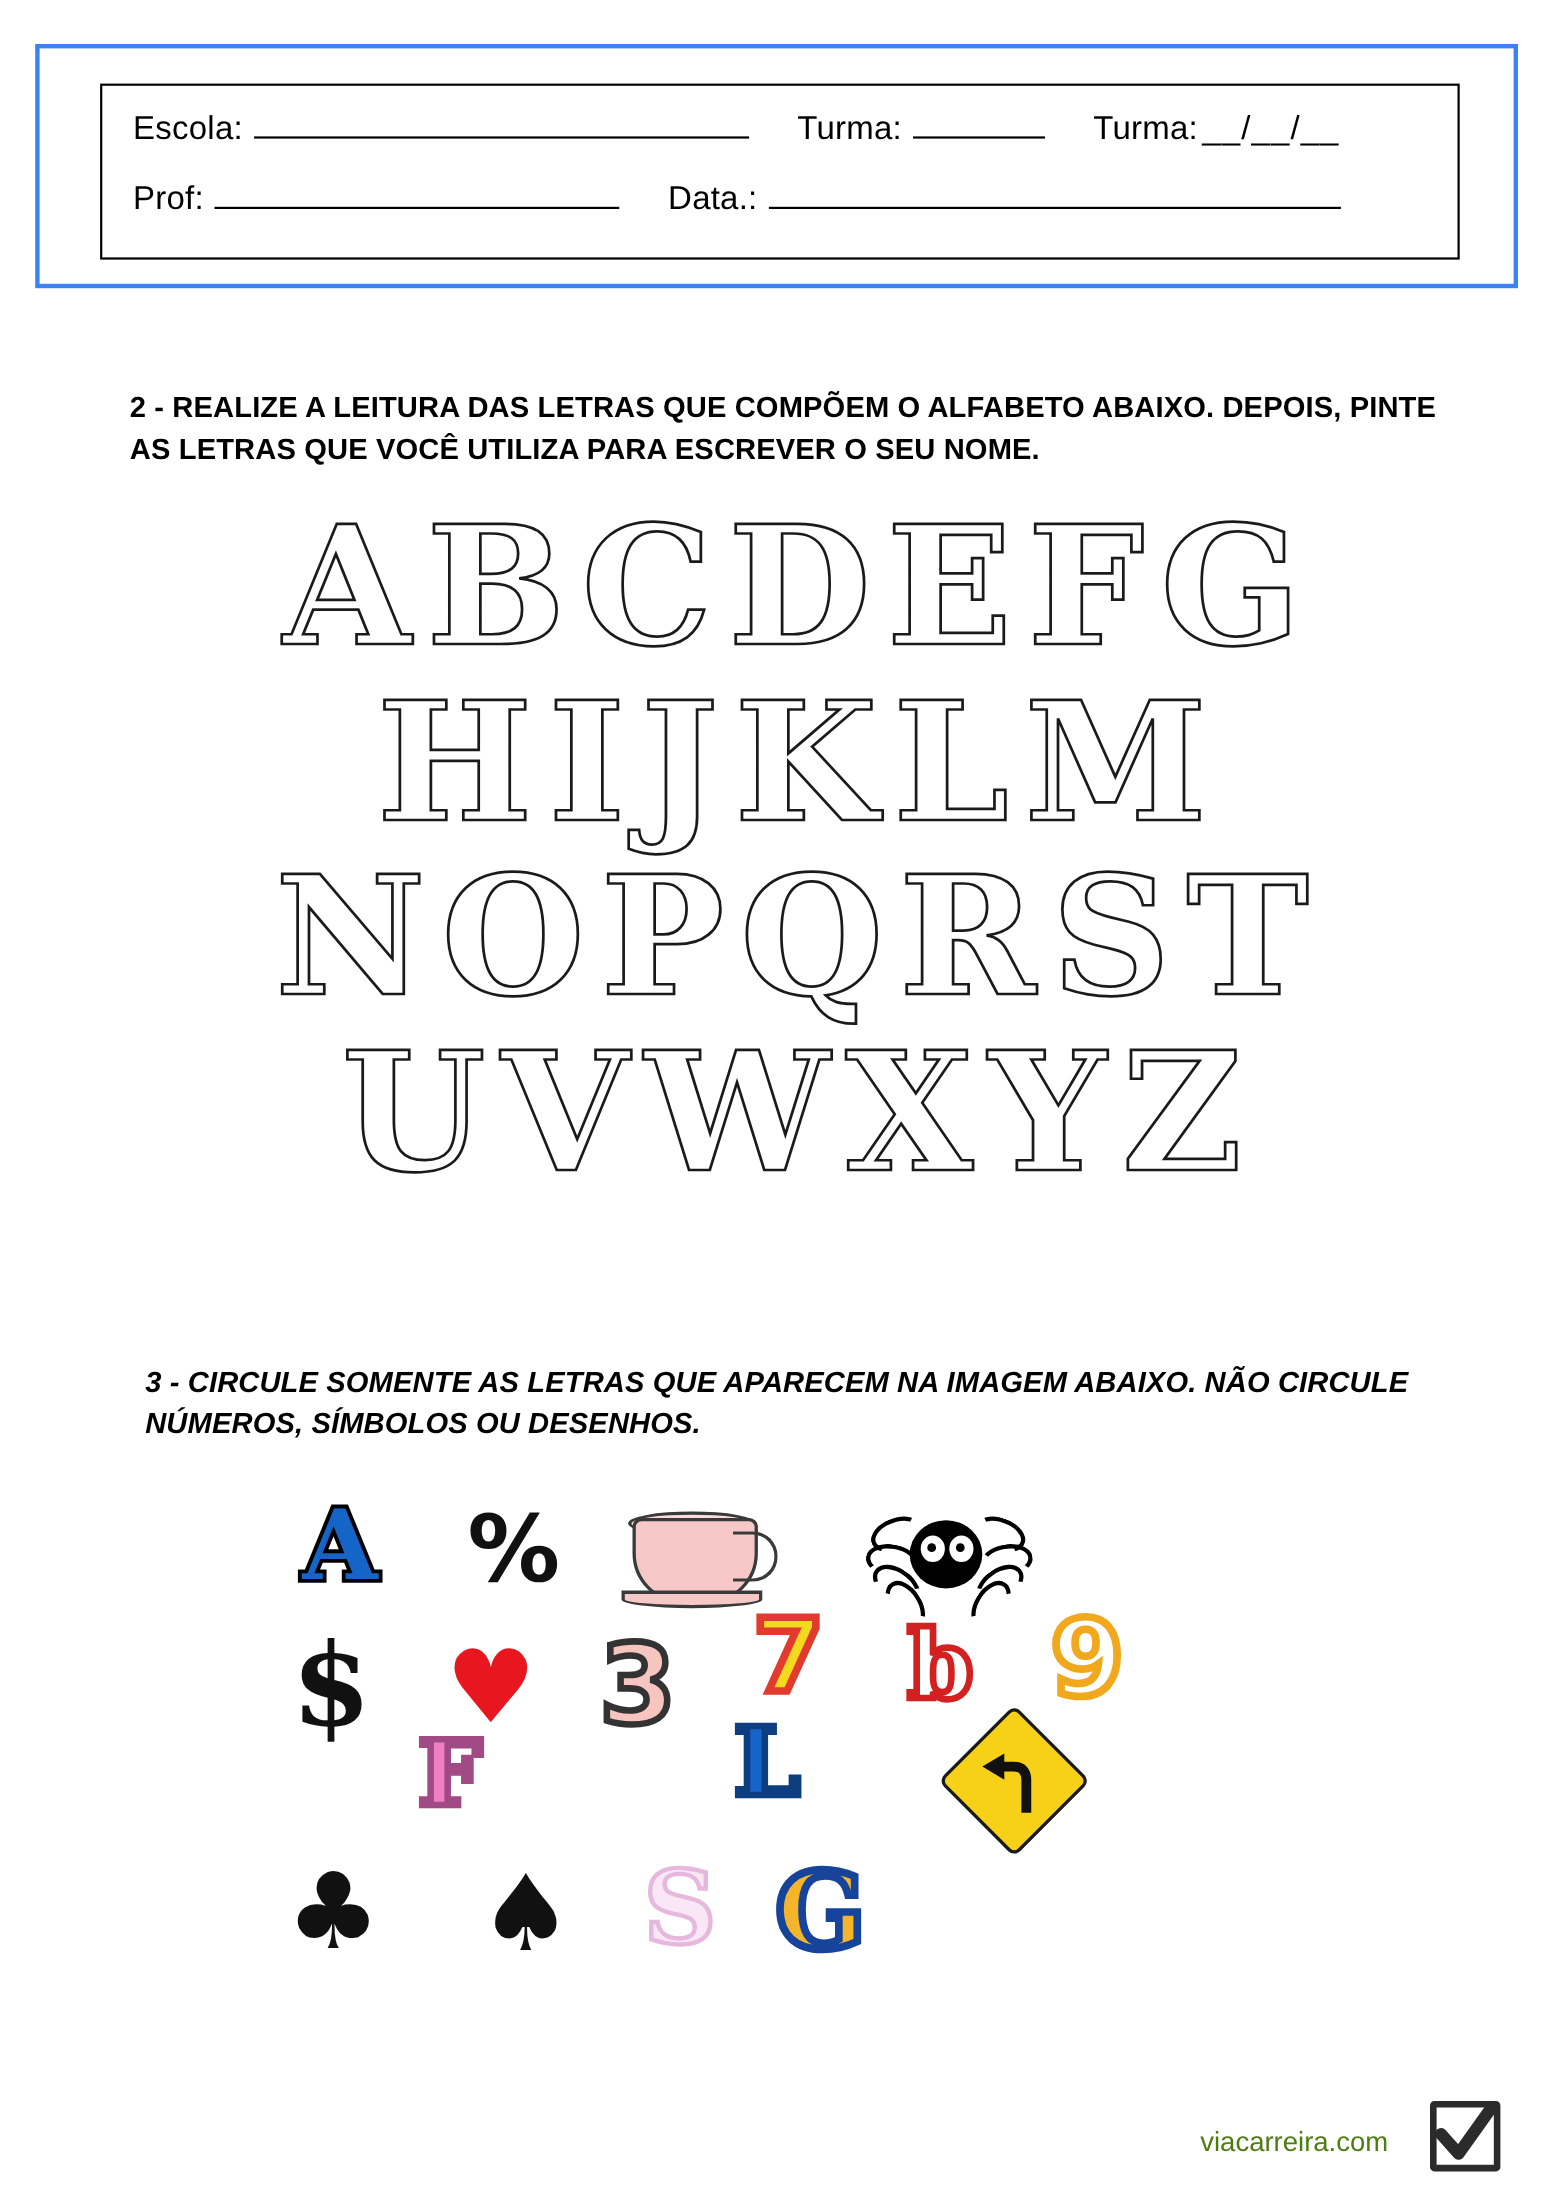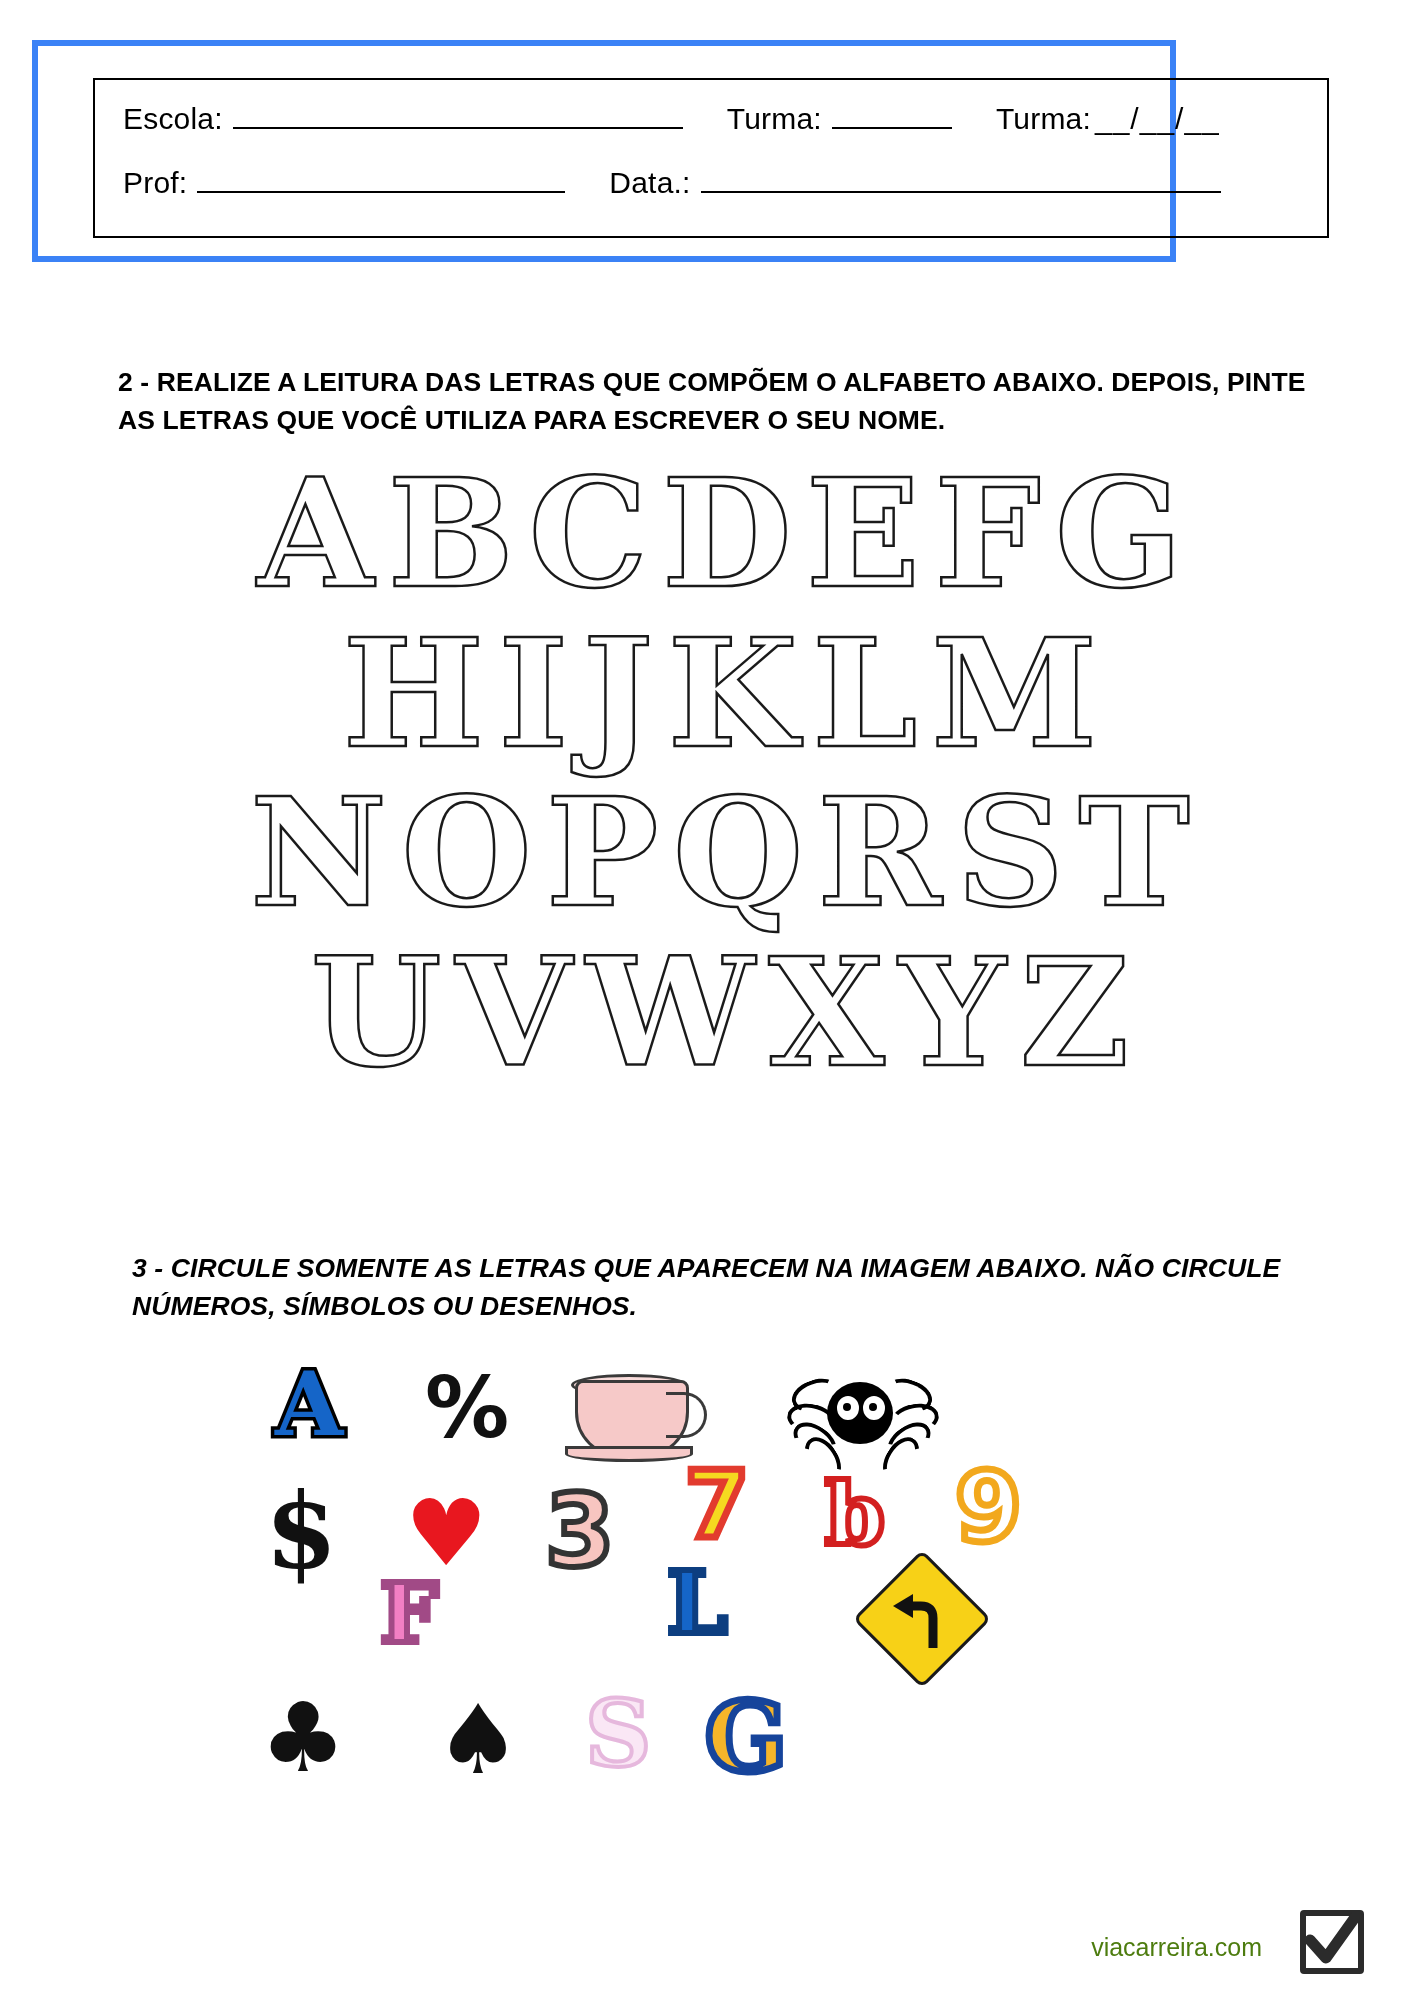--- a/index.html
+++ b/index.html
@@ -14,23 +14,23 @@
     font-family: "Liberation Sans", sans-serif;
     color: #000;
     overflow: hidden;
   }
 
   
   .header-box {
     position: absolute;
     left: 32px;
     top: 40px;
-    width: 1144px;
+    width: 1348px;
     height: 222px;
-    border: 6px solid #3b82f6;
+    border: 4px solid #3b82f6;
     box-sizing: border-box;
   }
   .header-inner {
     position: absolute;
     left: 55px;
     top: 32px;
     width: 1236px;
     height: 160px;
     border: 2px solid #000;
     box-sizing: border-box;
@@ -58,21 +58,20 @@
   .line-prof   { width: 520px; }
   .gap-md { display:inline-block; width: 34px; }
 
   
   .instr {
     position: absolute;
     font-weight: bold;
     font-size: 26.5px;
     line-height: 1.42;
     letter-spacing: .1px;
-    margin-top: 12px;
   }
   #instr-2 { left: 118px; top: 352px; width: 1200px; }
   #instr-3 { left: 132px; top: 1238px; width: 1160px; font-style: italic; }
 
   
   .alphabet {
     position: absolute;
     left: 150px;
     top: 455px;
     width: 1140px;

